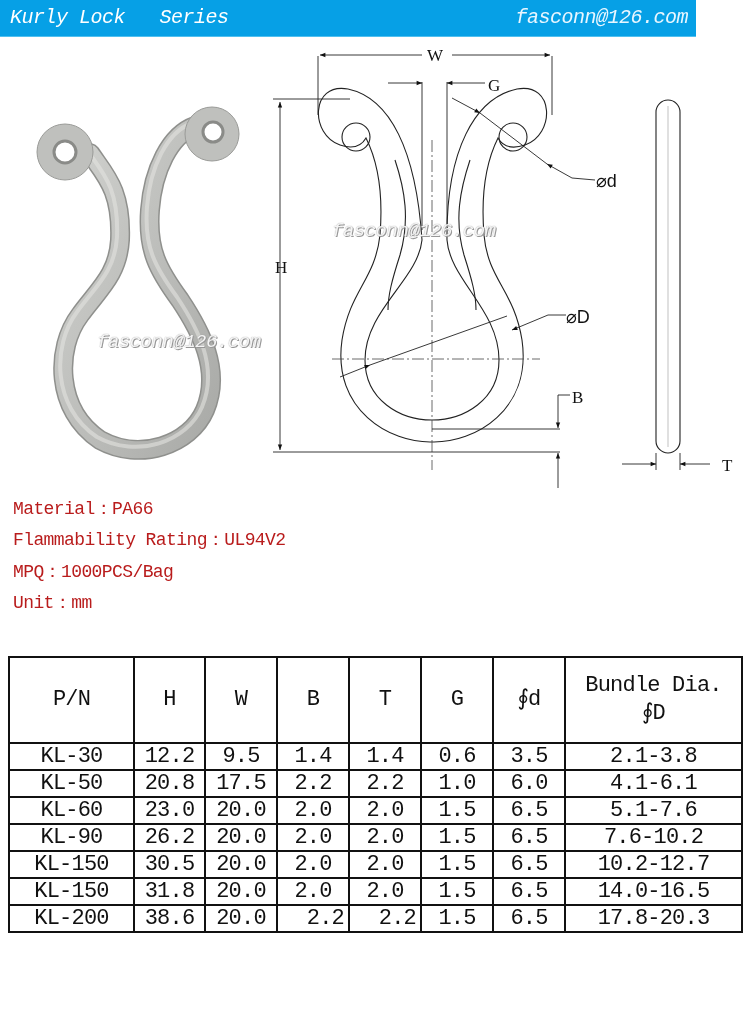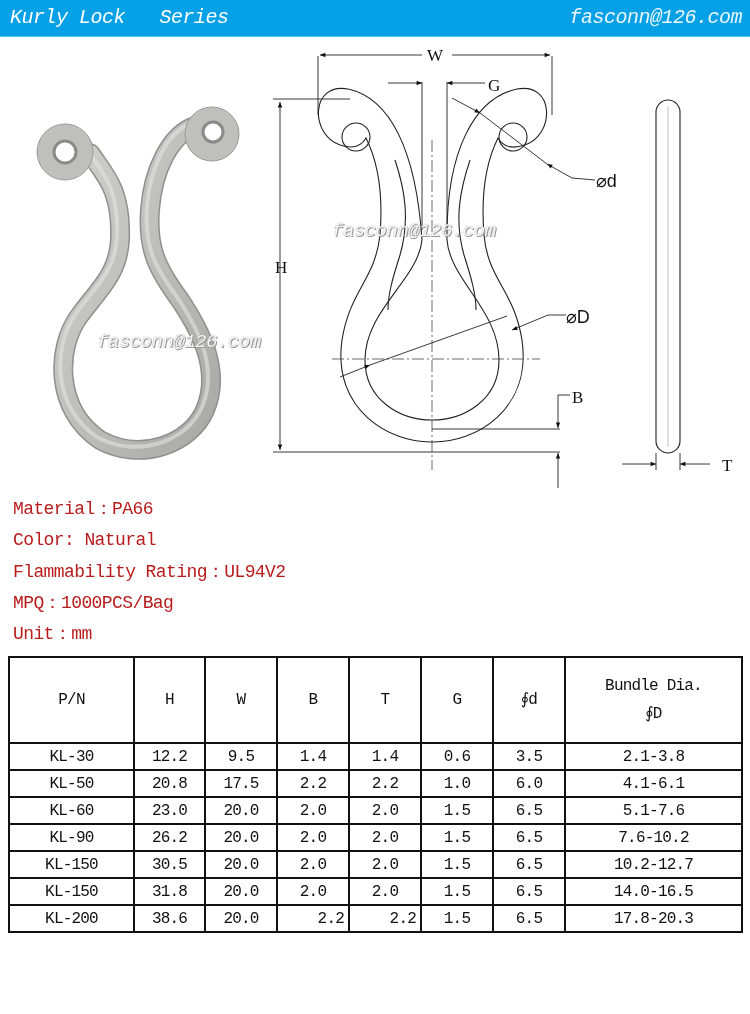--- a/index.html
+++ b/index.html
@@ -1,20 +1,20 @@
 <!DOCTYPE html>
 <html><head>
 <meta charset="utf-8">
 <style>
   * { box-sizing: border-box; margin: 0; padding: 0; }
   html, body { width: 750px; height: 1014px; background: #ffffff; overflow: hidden; }
   body { position: relative; font-family: "Liberation Serif", "DejaVu Serif", serif; color: #111; }
 
   .header-bar {
-    position: absolute; left: 0; top: 0; width: 750px; height: 37px;
+    position: absolute; left: 0; top: 0; width: 696px; height: 37px;
     background: #06a0e6; border-bottom: 1px solid #4fc0f0; text-decoration: underline;
   }
   .header-title {
     position: absolute; left: 10px; top: 6px; font-size: 20px; color: #ffffff;
     font-family: "Liberation Mono", "DejaVu Sans Mono", monospace; font-style: italic;
     letter-spacing: -0.5px; white-space: pre;
   }
   .header-email {
     position: absolute; right: 8px; top: 6px; font-size: 20px; color: #e8f6ff;
     font-family: "Liberation Mono", "DejaVu Sans Mono", monospace; font-style: italic;
@@ -36,21 +36,21 @@
   .specs { position: absolute; left: 13px; top: 494px; }
   .spec-line {
     font-family: "Liberation Mono", "DejaVu Sans Mono", monospace; font-size: 18px;
     line-height: 31.3px; color: #b91c1c; white-space: pre; letter-spacing: -0.6px;
   }
 
   table.spec-table {
     position: absolute; left: 8px; top: 656px; width: 733px;
     border-collapse: collapse; table-layout: fixed;
     font-family: "Liberation Mono", "DejaVu Sans Mono", monospace;
-    font-size: 16px; color: #111;
+    font-size: 22px; color: #111;
   }
   .spec-table th, .spec-table td {
     border: 2px solid #111; text-align: center; font-weight: normal;
     letter-spacing: -0.8px; white-space: nowrap; padding: 0;
   }
   .spec-table th { height: 86px; line-height: 28px; }
   .spec-table td { height: 27px; }
   .spec-table th.bundle { white-space: normal; line-height: 28px; }
 </style>
 </head>
@@ -156,21 +156,20 @@
     <text x="326" y="147">⌀d</text>
     <text x="296" y="283">⌀D</text>
   </g>
 </svg>
 
 <div class="watermark wm-1">fasconn@126.com</div>
 <div class="watermark wm-2">fasconn@126.com</div>
 
 <div class="specs">
   <div class="spec-line"><span>Material</span><span>：</span><span>PA66</span></div>
-  <div class="spec-line"><span>Color</span><span>: </span><span>Natural</span></div>
   <div class="spec-line"><span>Flammability Rating</span><span>：</span><span>UL94V2</span></div>
   <div class="spec-line"><span>MPQ</span><span>：</span><span>1000PCS/Bag</span></div>
   <div class="spec-line"><span>Unit</span><span>：</span><span>mm</span></div>
 </div>
 
 <table class="spec-table">
   <colgroup>
     <col style="width:125px">
       <col style="width:71px">
       <col style="width:72px">

